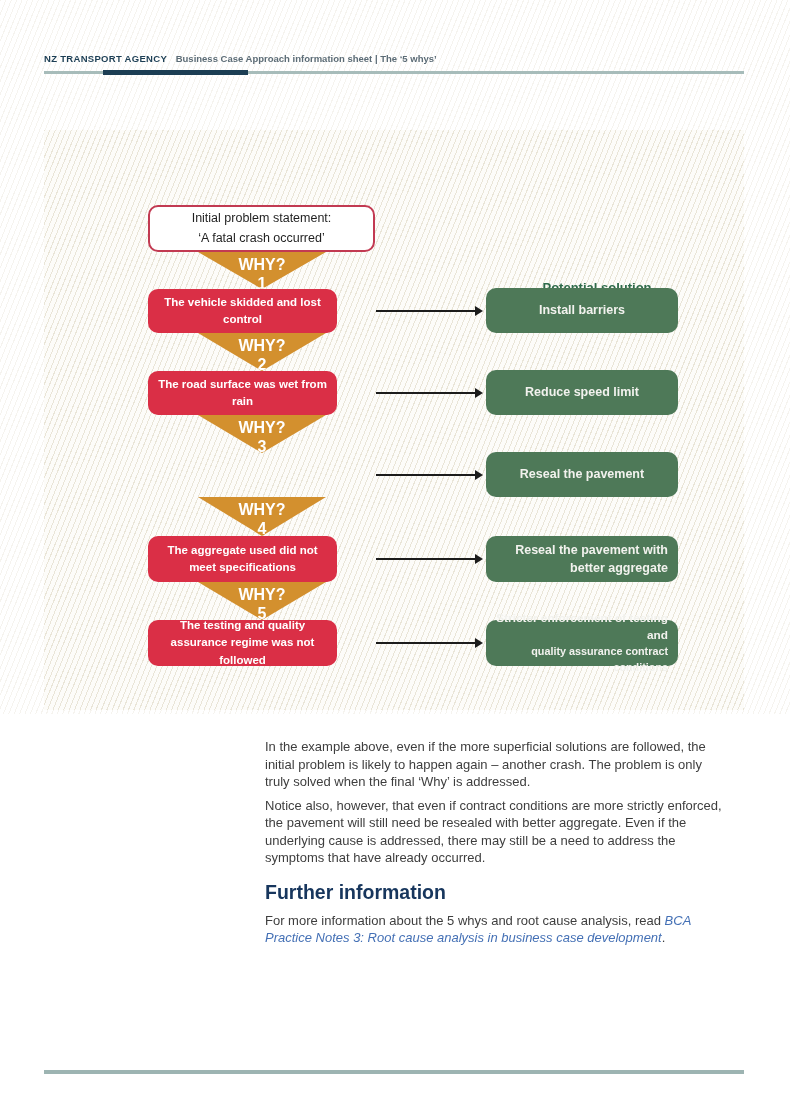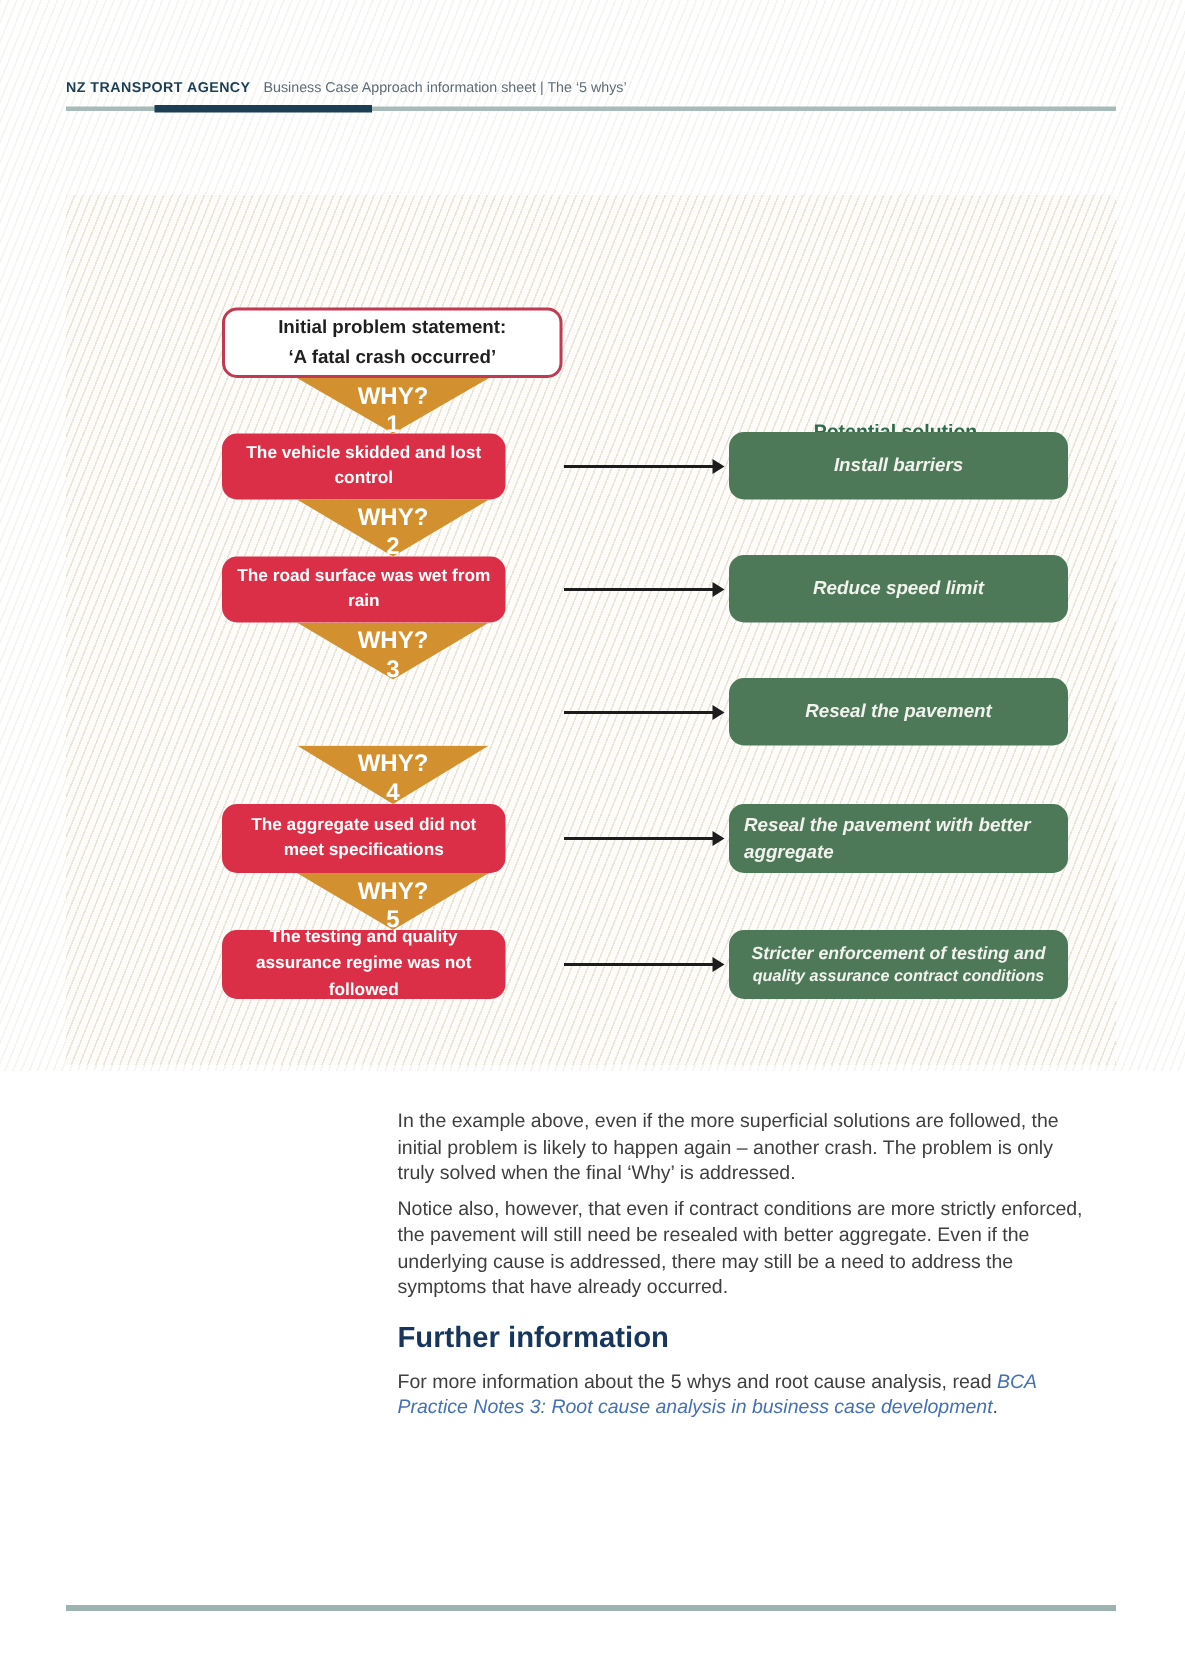--- a/index.html
+++ b/index.html
@@ -10,39 +10,39 @@
   
   .page::before {
     content:""; position:absolute; left:0; top:0; right:0; height:714px;
     background-image:repeating-linear-gradient(112deg, rgba(221,214,197,0.28) 0 1px, rgba(255,255,255,0) 1px 5px);
     pointer-events:none;
   }
 
   
   .header-line { position:absolute; left:44px; top:53px; font-size:9.5px; white-space:nowrap; }
   .brand { font-weight:bold; color:#1c3e54; letter-spacing:0.3px; }
-  .subtitle { color:#5c6c76; margin-left:6px; }
+  .subtitle { color:#5c6c76; margin-left:6px;font-weight:bold; }
   .rule-top { position:absolute; left:44px; top:71px; width:700px; height:3px; background:#a7bcba; }
   .rule-top-dark { position:absolute; left:103px; top:70px; width:145px; height:5px; background:#1c3e54; }
 
   
   .panel {
     position:absolute; left:44px; top:130px; width:700px; height:580px;
     background-color:#f8f6ef;
     background-image:repeating-linear-gradient(112deg, rgba(219,212,192,0.5) 0 1px, rgba(255,255,255,0.65) 1px 5px);
   }
   .panel-title {
     position:absolute; left:219px; top:18px; width:400px; text-align:center;
     color:#74a4a1; font-weight:bold; font-size:15px;
   }
   .initial-box {
     position:absolute; left:104px; top:75px; width:227px; height:47px;
     background:#ffffff; border:2px solid #c23a52; border-radius:10px;
     display:flex; flex-direction:column; justify-content:center; align-items:center;
-    color:#1f1f1f; font-weight:bold; font-size:12.5px; line-height:1.55; text-align:center;
+    color:#1f1f1f; font-weight:normal; font-size:12.5px; line-height:1.55; text-align:center;
     box-sizing:border-box; z-index:2;
   }
   .potential-label {
     position:absolute; left:433px; top:119px; width:240px; text-align:center;
     color:#2e6b4b; font-weight:bold; font-size:13px;margin-top:31px;
   }
   .why-triangle {
     position:absolute; left:154px; width:128px; height:38px;
     background:#d3902e; clip-path:polygon(0 0, 100% 0, 50% 100%);
     display:flex; flex-direction:column; align-items:center;
@@ -50,25 +50,25 @@
     box-sizing:border-box; z-index:1;
   }
   .cause-box {
     position:absolute; left:104px; width:189px;
     background:#da2f46; border-radius:10px; color:#ffffff;
     display:flex; flex-direction:column; justify-content:center; align-items:center;
     font-weight:bold; font-size:11.5px; line-height:1.5; text-align:center;
     padding:2px 10px; box-sizing:border-box; z-index:2;
   }
   .solution-box {
-    position:absolute; left:442px; width:226px;
+    position:absolute; left:442px; width:192px;
     background:#4e7958; border-radius:10px; color:#f2f2ee;
     display:flex; flex-direction:column; justify-content:center; align-items:center;
-    font-weight:bold; font-size:12.5px; line-height:1.45; text-align:left;
-    padding:2px 10px; box-sizing:border-box; z-index:2;font-style:italic;
+    font-weight:bold; font-size:12.5px; line-height:1.45; text-align:right;
+    padding:2px 10px; box-sizing:border-box; z-index:2;
   }
   .solution-line2 { font-size:10.8px; }
   .arrow { position:absolute; left:332px; width:100px; height:2px; background:#1c1c1c; z-index:3; }
   .arrow::after {
     content:""; position:absolute; right:-7px; top:-4px;
     border-left:8px solid #1c1c1c; border-top:5px solid transparent; border-bottom:5px solid transparent;
   }
 
   
   .textblock { position:absolute; left:265px; top:738px; width:462px; color:#3e3e3e; }

